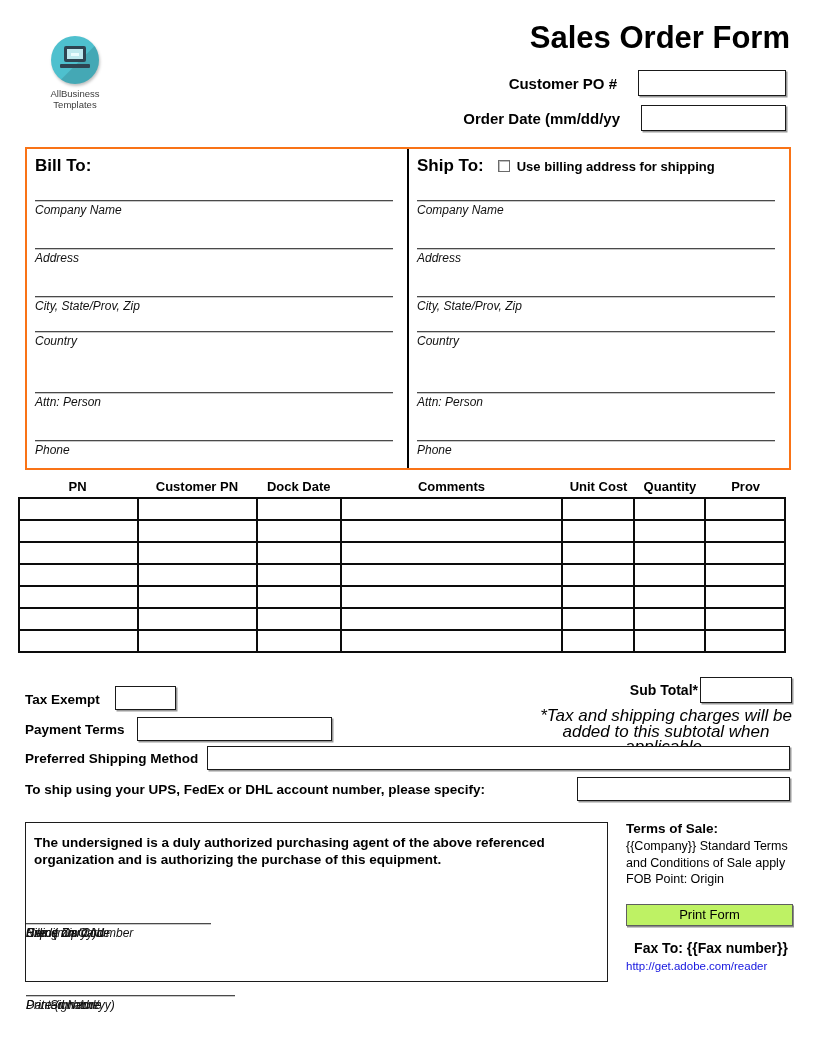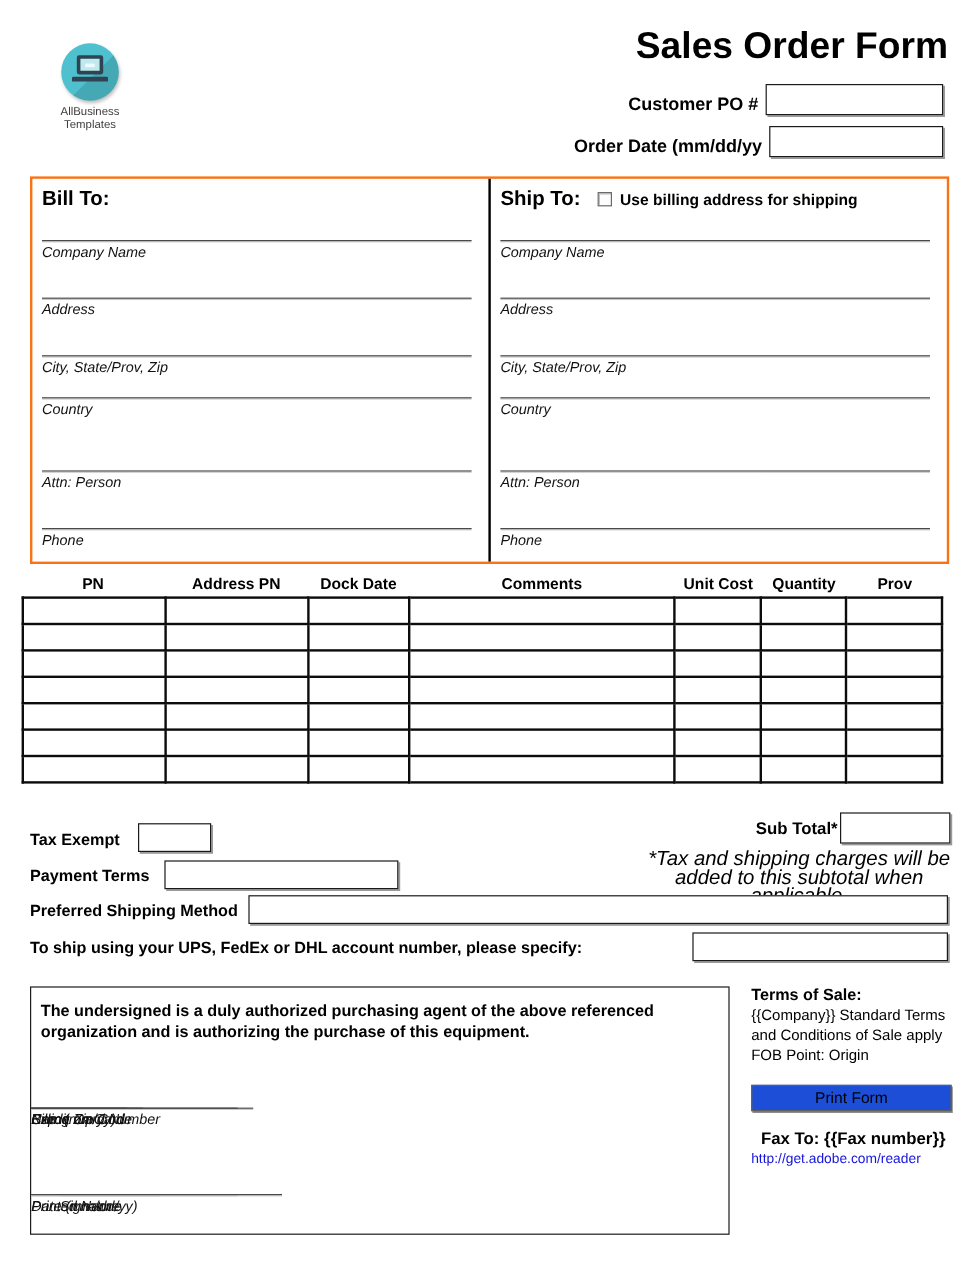--- a/index.html
+++ b/index.html
@@ -18,21 +18,21 @@
   .logo-circle .shade { position:absolute; left:18px; top:18px; width:60px; height:60px;
     background:rgba(0,0,0,.12); transform:rotate(45deg); }
   .laptop-screen { position:absolute; left:13px; top:10px; width:22px; height:16px;
     background:#bfe9ef; border:3px solid #2E4452; border-radius:2px; }
   .laptop-screen::after { content:""; position:absolute; left:4px; top:4px; width:8px; height:3px; background:#eafcff; }
   .laptop-base { position:absolute; left:9px; top:28px; width:30px; height:4px; background:#2E4452; border-radius:1px; }
   .logo-text { margin-top:4px; font-size:9.5px; line-height:11px; color:#3c3c3c; }
 
   .title { position:absolute; top:20px; right:26px; font-size:31px; font-weight:bold; }
 
-  .hdr-row { position:absolute; right:30px; display:flex; align-items:flex-end; gap:6px; }
+  .hdr-row { position:absolute; right:30px; display:flex; align-items:center; gap:21px; }
   .hdr-row label { font-size:15px; font-weight:bold; white-space:nowrap; }
   .po-row { top:70px; }
   .date-row { top:105px; }
   .box-input { border:1.6px solid #1a1a1a; background:#fff; height:26px;
     box-shadow:1.5px 1.5px 0 #9a9a9a; font:13px "Liberation Sans",sans-serif; padding:0 4px; }
   .po-row .box-input { width:148px; }
   .date-row .box-input { width:145px; }
 
   
   .address-box { position:absolute; left:25px; top:147px; width:766px; height:323px;
@@ -69,35 +69,35 @@
   .ship-input { left:207px; top:746px; width:583px; height:24px; }
   .acct-label { left:25px; top:782px; }
   .acct-input { left:577px; top:777px; width:213px; height:24px; }
   .subtotal-row { position:absolute; top:677px; right:24px; display:flex; align-items:center; gap:2px; }
   .subtotal-row .sub-label { font-size:14px; font-weight:bold; }
   .subtotal-row .box-input { width:92px; height:26px; }
   .subtotal-note { position:absolute; top:708px; right:24px; width:252px; text-align:center;
     font-style:italic; font-size:17px; line-height:15.5px; }
 
   
-  .auth-box { position:relative; position:absolute; left:25px; top:822px; width:583px; height:207px;
+  .auth-box { position:relative; position:absolute; left:25px; top:822px; width:583px; height:160px;
     border:1.6px solid #1c1c1c; }
   .auth-statement { padding:11px 20px 0 8px; font-size:13.5px; font-weight:bold; line-height:17px; }
   .auth-box .field-group { left:auto; right:auto; }
   .card-row .field-group, .sig-row .field-group { position:absolute; }
   .ccn{left:8px; top:100px; width:172px;} .noc{left:200px; top:100px; width:185px;}
   .exp{left:395px; top:100px; width:80px;} .bzc{left:483px; top:100px; width:93px;}
   .pn2{left:8px; top:172px; width:172px;} .sig{left:200px; top:172px; width:185px;margin-left:24px;}
   .dt2{left:395px; top:172px; width:107px;}
 
   .right-col { position:absolute; left:626px; top:821px; width:170px; }
   .terms-heading { font-size:13.5px; font-weight:bold; margin-bottom:2px; }
   .terms-body { font-size:12.5px; line-height:16.5px; }
   .print-btn { display:block; margin-top:16px; width:167px; height:22px;
-    background:#1d4ed8; border:1.6px solid #5f5f5f; box-shadow:1px 1.5px 0 #8d8d8d;
+    background:#bef264; border:1.6px solid #5f5f5f; box-shadow:1px 1.5px 0 #8d8d8d;
     font:13px "Liberation Sans",sans-serif; color:#000; text-align:center; cursor:pointer; }
   .fax-line { margin-top:14px; text-align:center; font-size:14px; font-weight:bold; }
   .reader-note { margin-top:12px; font-size:11.5px; line-height:14.5px; color:#101010; }
   .reader-link { font-size:11.5px; line-height:14.5px; color:#1414DF; text-decoration:none; display:inline-block; }
 </style>
 </head>
 <body>
 
 <div class="page">
 
@@ -184,21 +184,21 @@
       <div class="field-group fg-5">
           <div class="rule"></div>
           <div class="flabel">Phone</div>
         </div>
     </div>
   </div>
 
   <div class="table-wrap">
     <div class="thead">
       <span class="c0">PN</span>
-      <span class="c1">Address PN</span>
+      <span class="c1">Customer PN</span>
       <span class="c2">Dock Date</span>
       <span class="c3">Comments</span>
       <span class="c4">Unit Cost</span>
       <span class="c5">Quantity</span>
       <span class="c6">Prov</span>
     </div>
     <table class="items">
       <colgroup>
         <col class="c0">
           <col class="c1">

